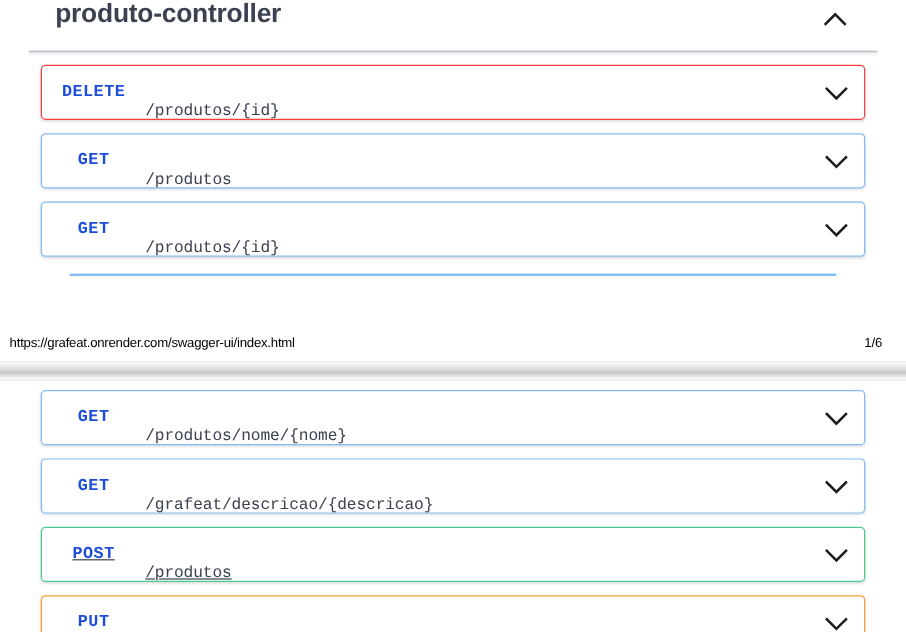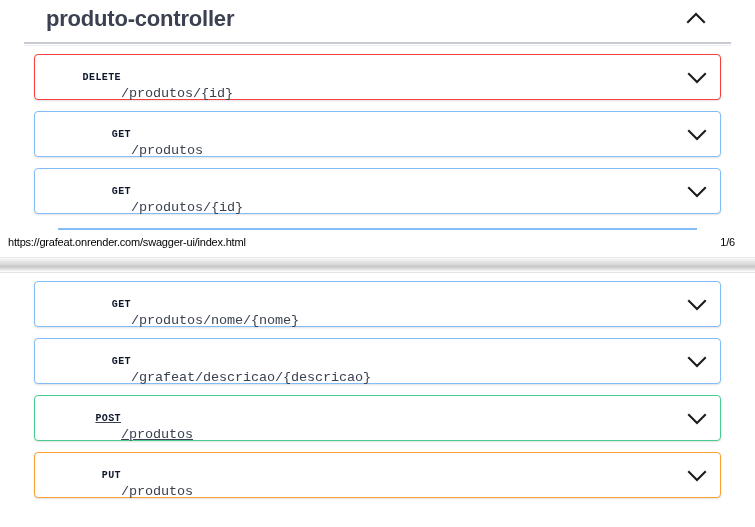--- a/index.html
+++ b/index.html
@@ -21,21 +21,20 @@
     position: relative;
     width: 755px;
   }
 
   
   .section-header {
     position: relative;
     height: 38px;
     padding: 0 24px;
     display: flex;
-    align-items: center;
     justify-content: space-between;
   }
   .section-title {
     font-size: 22px;
     font-weight: bold;
     letter-spacing: -0.2px;
     color: #3b4151;
     line-height: 1;
     margin: 0;
     padding-left: 22px;
@@ -79,33 +78,33 @@
     height: 44px;
     margin: 0 10px 11px 10px;
     background: #ffffff;
     border-radius: 4px;
     border-width: 1px;
     border-style: solid;
     box-shadow: 0 1px 2px rgba(0,0,0,0.12);
     cursor: pointer;
   }
   .op.delete { border-color: #f93e3e; }
-  .op.get    { border-color: #82bdf5; padding-left: 10px; }
+  .op.get    { border-color: #82bdf5; }
   .op.post   { border-color: #49cc90; text-decoration: underline; }
   .op.put    { border-color: #fca130; }
 
   .op-method {
     width: 86px;
     flex: 0 0 86px;
-    text-align: right;
+    text-align: center;
     font-family: "Liberation Mono", monospace;
-    font-size: 10px;
+    font-size: 14px;
     font-weight: bold;
     letter-spacing: 0.4px;
-    color: #0f172a;
+    color: #1d4ed8;
     text-transform: uppercase;
   }
   .op-path {
     flex: 1 1 auto;
     font-family: "Liberation Mono", monospace;
     font-size: 13.5px;
     color: #3b4151;
     letter-spacing: -0.1px;
     margin-top: 33px;
   }
@@ -126,20 +125,21 @@
 
   
   .print-footer {
     display: flex;
     align-items: flex-start;
     justify-content: space-between;
     padding: 6px 8px 0 8px;
     font-size: 11px;
     color: #000000;
     font-family: "Liberation Sans", sans-serif;
+    margin-top: 44px;
   }
   .print-footer .url { letter-spacing: -0.2px; }
   .print-footer .pageno { padding-right: 12px; letter-spacing: -0.2px; }
 
   
   .page-break {
     margin-top: 9px;
     height: 14px;
     background: linear-gradient(to bottom,
         #ffffff 0%, #f2f2f2 10%, #d8d8d8 45%, #c6c6c6 62%,

